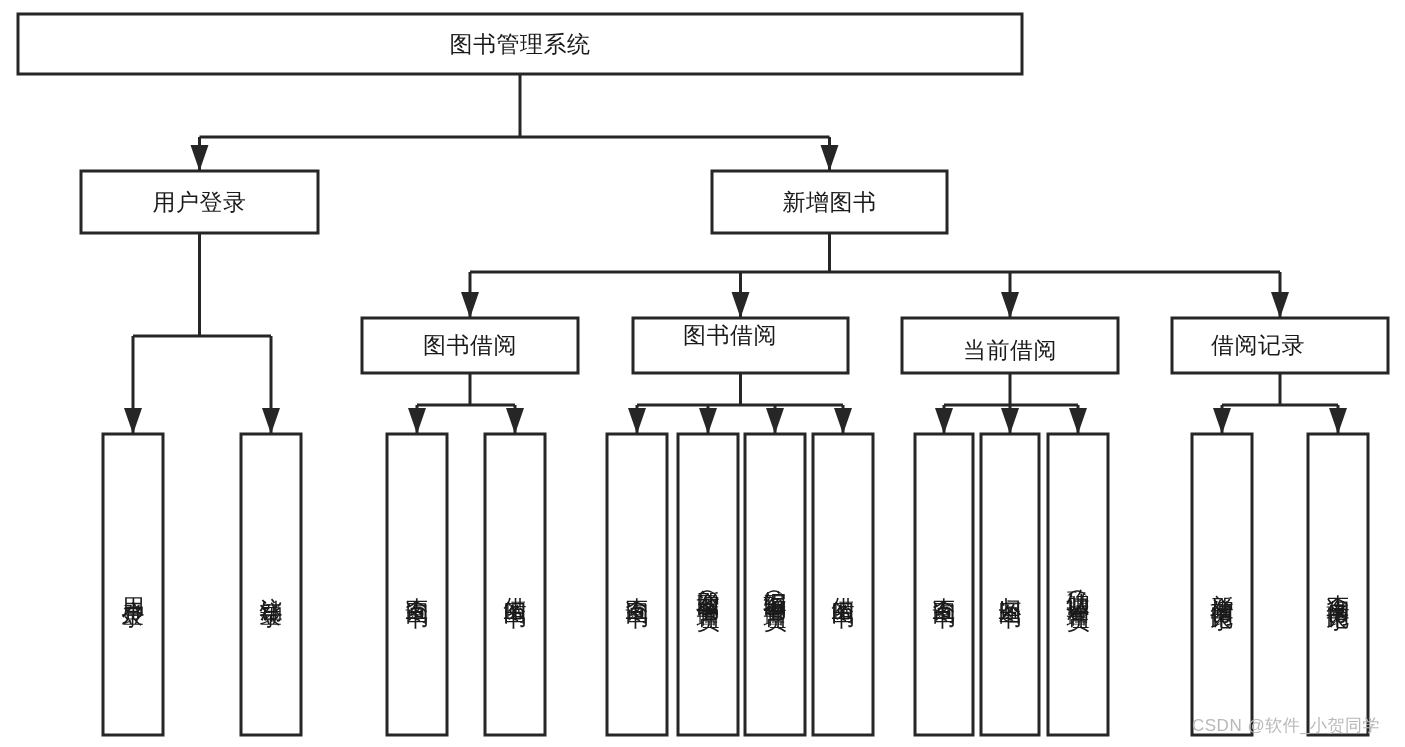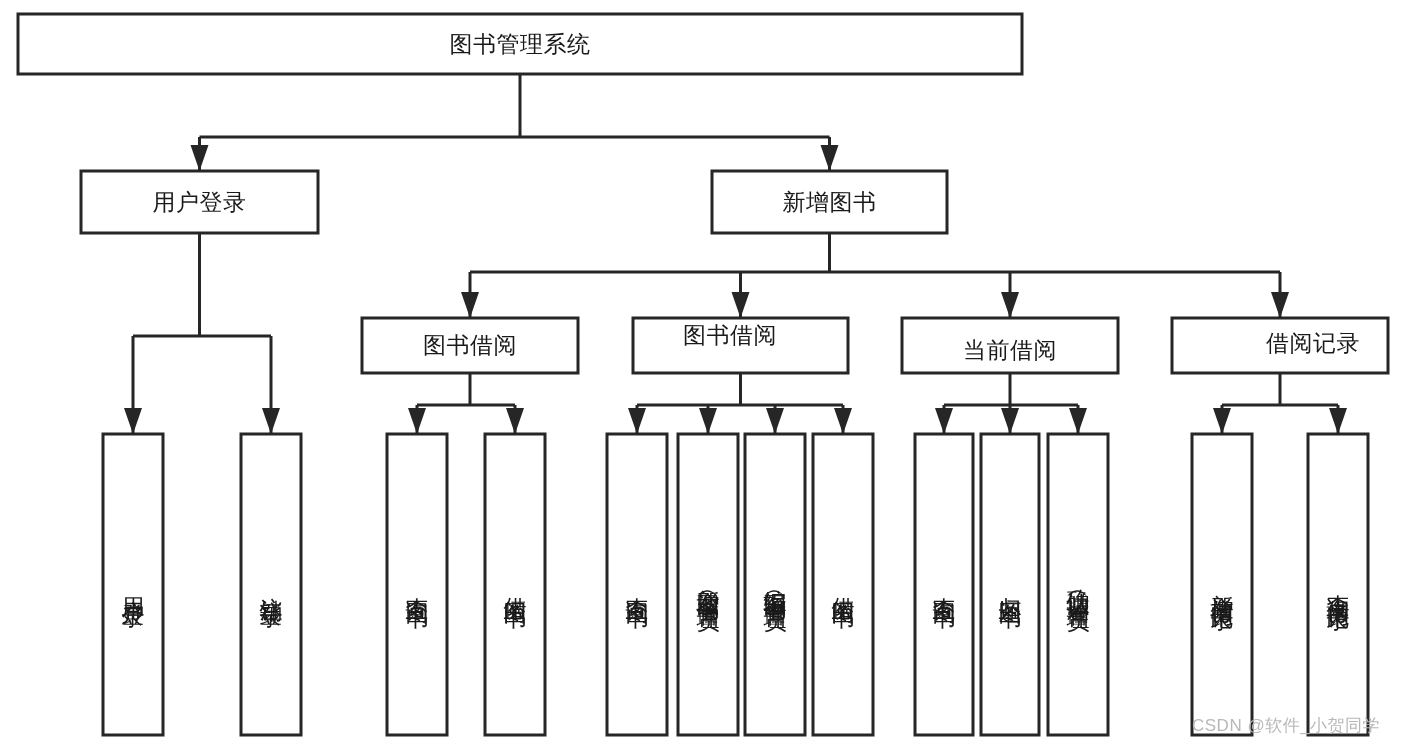--- a/index.html
+++ b/index.html
@@ -152,21 +152,21 @@
       </g>
   </svg>
 
   <div id="labels-layer">
       <div class="node-label horizontal" style="left: 18px; top: 14px; width: 1004px; height: 60px;">图书管理系统</div>
       <div class="node-label horizontal" style="left: 81px; top: 171px; width: 237px; height: 62px;">用户登录</div>
       <div class="node-label horizontal" style="left: 712px; top: 171px; width: 235px; height: 62px;">新增图书</div>
       <div class="node-label horizontal" style="left: 362px; top: 318px; width: 216px; height: 55px;">图书借阅</div>
       <div class="node-label horizontal" style="left: 633px; top: 308px; width: 194px; height: 55px;">图书借阅</div>
       <div class="node-label horizontal" style="left: 902px; top: 318px; width: 216px; height: 65px;">当前借阅</div>
-      <div class="node-label horizontal" style="left: 1227px; top: 318px; width: 172px; height: 55px; font-family: Liberation Mono, monospace;">借阅记录</div>
+      <div class="node-label horizontal" style="left: 1172px; top: 318px; width: 172px; height: 55px;">借阅记录</div>
       <div class="node-label vertical" style="left: 103px; top: 434px; width: 60px; height: 301px;">用户登录</div>
       <div class="node-label vertical" style="left: 241px; top: 434px; width: 60px; height: 301px;">注销登录</div>
       <div class="node-label vertical" style="left: 387px; top: 434px; width: 60px; height: 301px;">查询图书</div>
       <div class="node-label vertical" style="left: 485px; top: 434px; width: 60px; height: 301px;">借阅图书</div>
       <div class="node-label vertical" style="left: 607px; top: 434px; width: 60px; height: 301px;">查询图书</div>
       <div class="node-label vertical" style="left: 678px; top: 434px; width: 60px; height: 301px;">新增图书（管理员）</div>
       <div class="node-label vertical" style="left: 745px; top: 434px; width: 60px; height: 301px;">编辑图书（管理员）</div>
       <div class="node-label vertical" style="left: 813px; top: 434px; width: 60px; height: 301px;">借阅图书</div>
       <div class="node-label vertical" style="left: 915px; top: 434px; width: 58px; height: 301px;">查询图书</div>
       <div class="node-label vertical" style="left: 981px; top: 434px; width: 58px; height: 301px;">归还图书</div>

